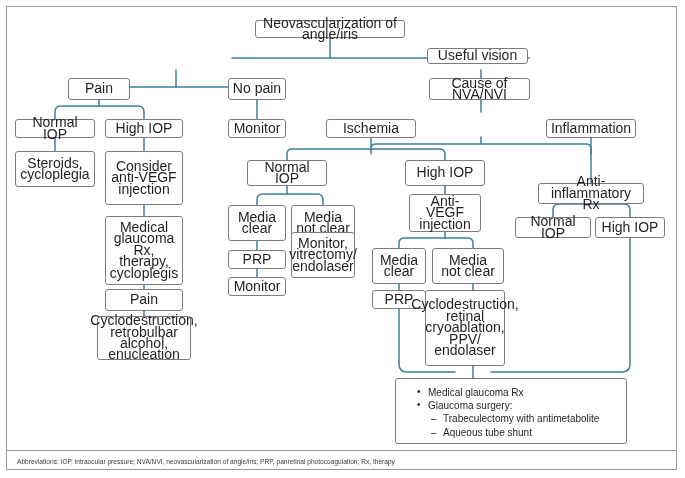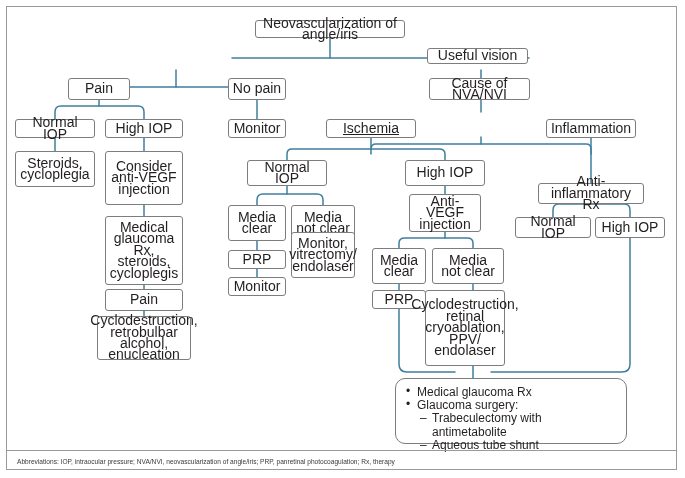--- a/index.html
+++ b/index.html
@@ -49,26 +49,26 @@
     align-items: center;
     justify-content: center;
     text-align: center;
     padding: 1px 3px;
     white-space: pre-line;
   }
   #bulletbox {
     position: absolute;
     box-sizing: border-box;
     border: 1px solid #7d7d7d;
-    border-radius: 10px;
+    border-radius: 3px;
     background: #ffffff;
     color: #231f20;
-    font-size: 12px;
+    font-size: 10px;
     line-height: 13.2px;
-    padding: 7px 10px 6px 10px;
+    padding: 7px 10px 6px 21px;
     text-align: left;
   }
   #bulletbox ul {
     list-style: none;
     margin: 0;
     padding: 0;
   }
   #bulletbox li.lvl1 {
     position: relative;
     padding-left: 11px;
@@ -182,31 +182,31 @@
 
   <div class="node" style="left:427px; top:48px; width:101px; height:16px;">Useful vision</div>
 
   <div class="node" style="left:68px; top:78px; width:62px; height:22px;">Pain</div>
   <div class="node" style="left:228px; top:78px; width:58px; height:22px;">No pain</div>
   <div class="node" style="left:429px; top:78px; width:101px; height:22px;">Cause of NVA/NVI</div>
 
   <div class="node" style="left:15px; top:119px; width:80px; height:19px;">Normal IOP</div>
   <div class="node" style="left:105px; top:119px; width:78px; height:19px;">High IOP</div>
   <div class="node" style="left:228px; top:119px; width:58px; height:19px;">Monitor</div>
-  <div class="node" style="left:326px; top:119px; width:90px; height:19px;text-decoration:underline;">Ischemia</div>
+  <div class="node" style="left:326px; top:119px; width:90px; height:19px;">Ischemia</div>
   <div class="node" style="left:546px; top:119px; width:90px; height:19px;">Inflammation</div>
 
   <div class="node" style="left:15px; top:151px; width:80px; height:36px;">Steroids,
 cycloplegia</div>
   <div class="node" style="left:105px; top:151px; width:78px; height:54px;">Consider
 anti-VEGF
 injection</div>
   <div class="node" style="left:105px; top:216px; width:78px; height:69px;">Medical
 glaucoma Rx,
-steroids,
+therapy,
 cycloplegis</div>
   <div class="node" style="left:105px; top:289px; width:78px; height:22px;">Pain</div>
   <div class="node" style="left:97px; top:316px; width:94px; height:44px;">Cyclodestruction,
 retrobulbar alcohol,
 enucleation</div>
 
   <div class="node" style="left:247px; top:160px; width:80px; height:26px;">Normal IOP</div>
   <div class="node" style="left:405px; top:160px; width:80px; height:26px;">High IOP</div>
 
   <div class="node" style="left:228px; top:205px; width:58px; height:36px;">Media

